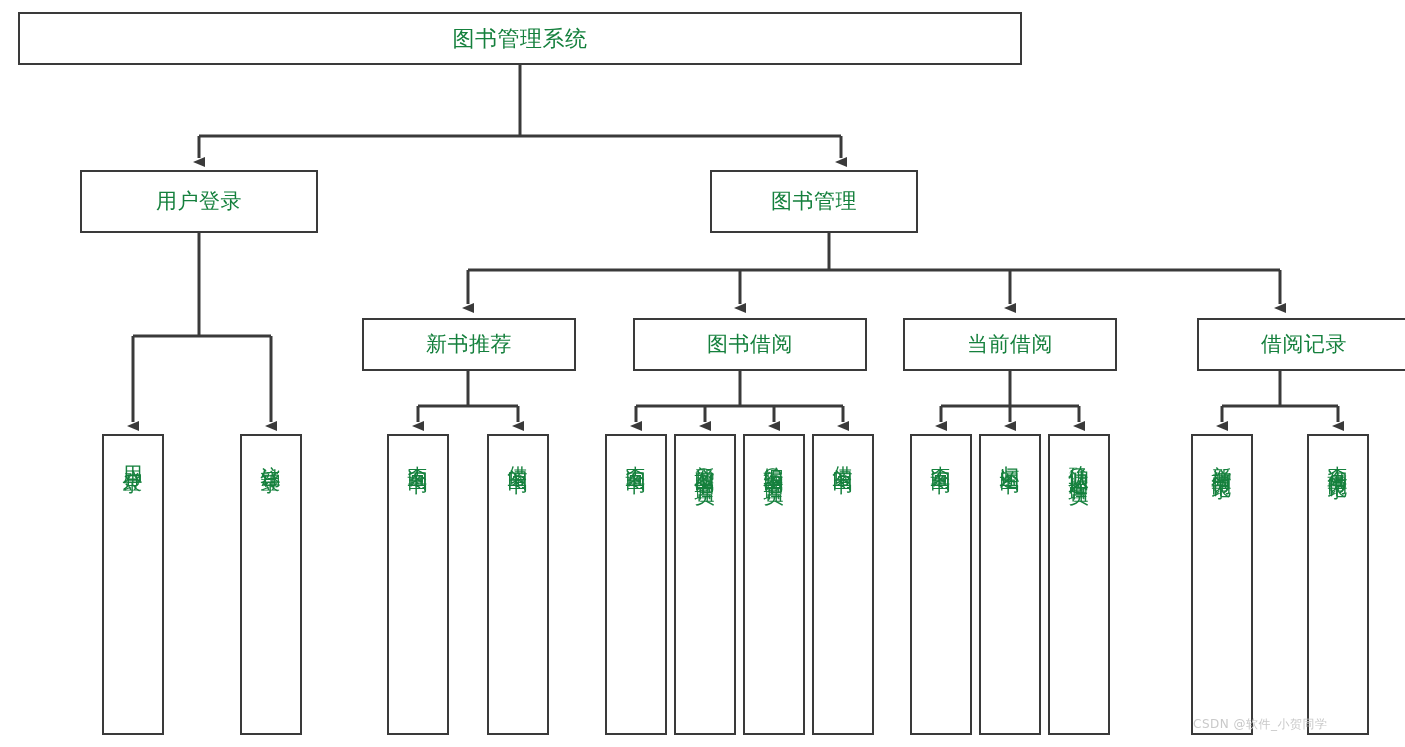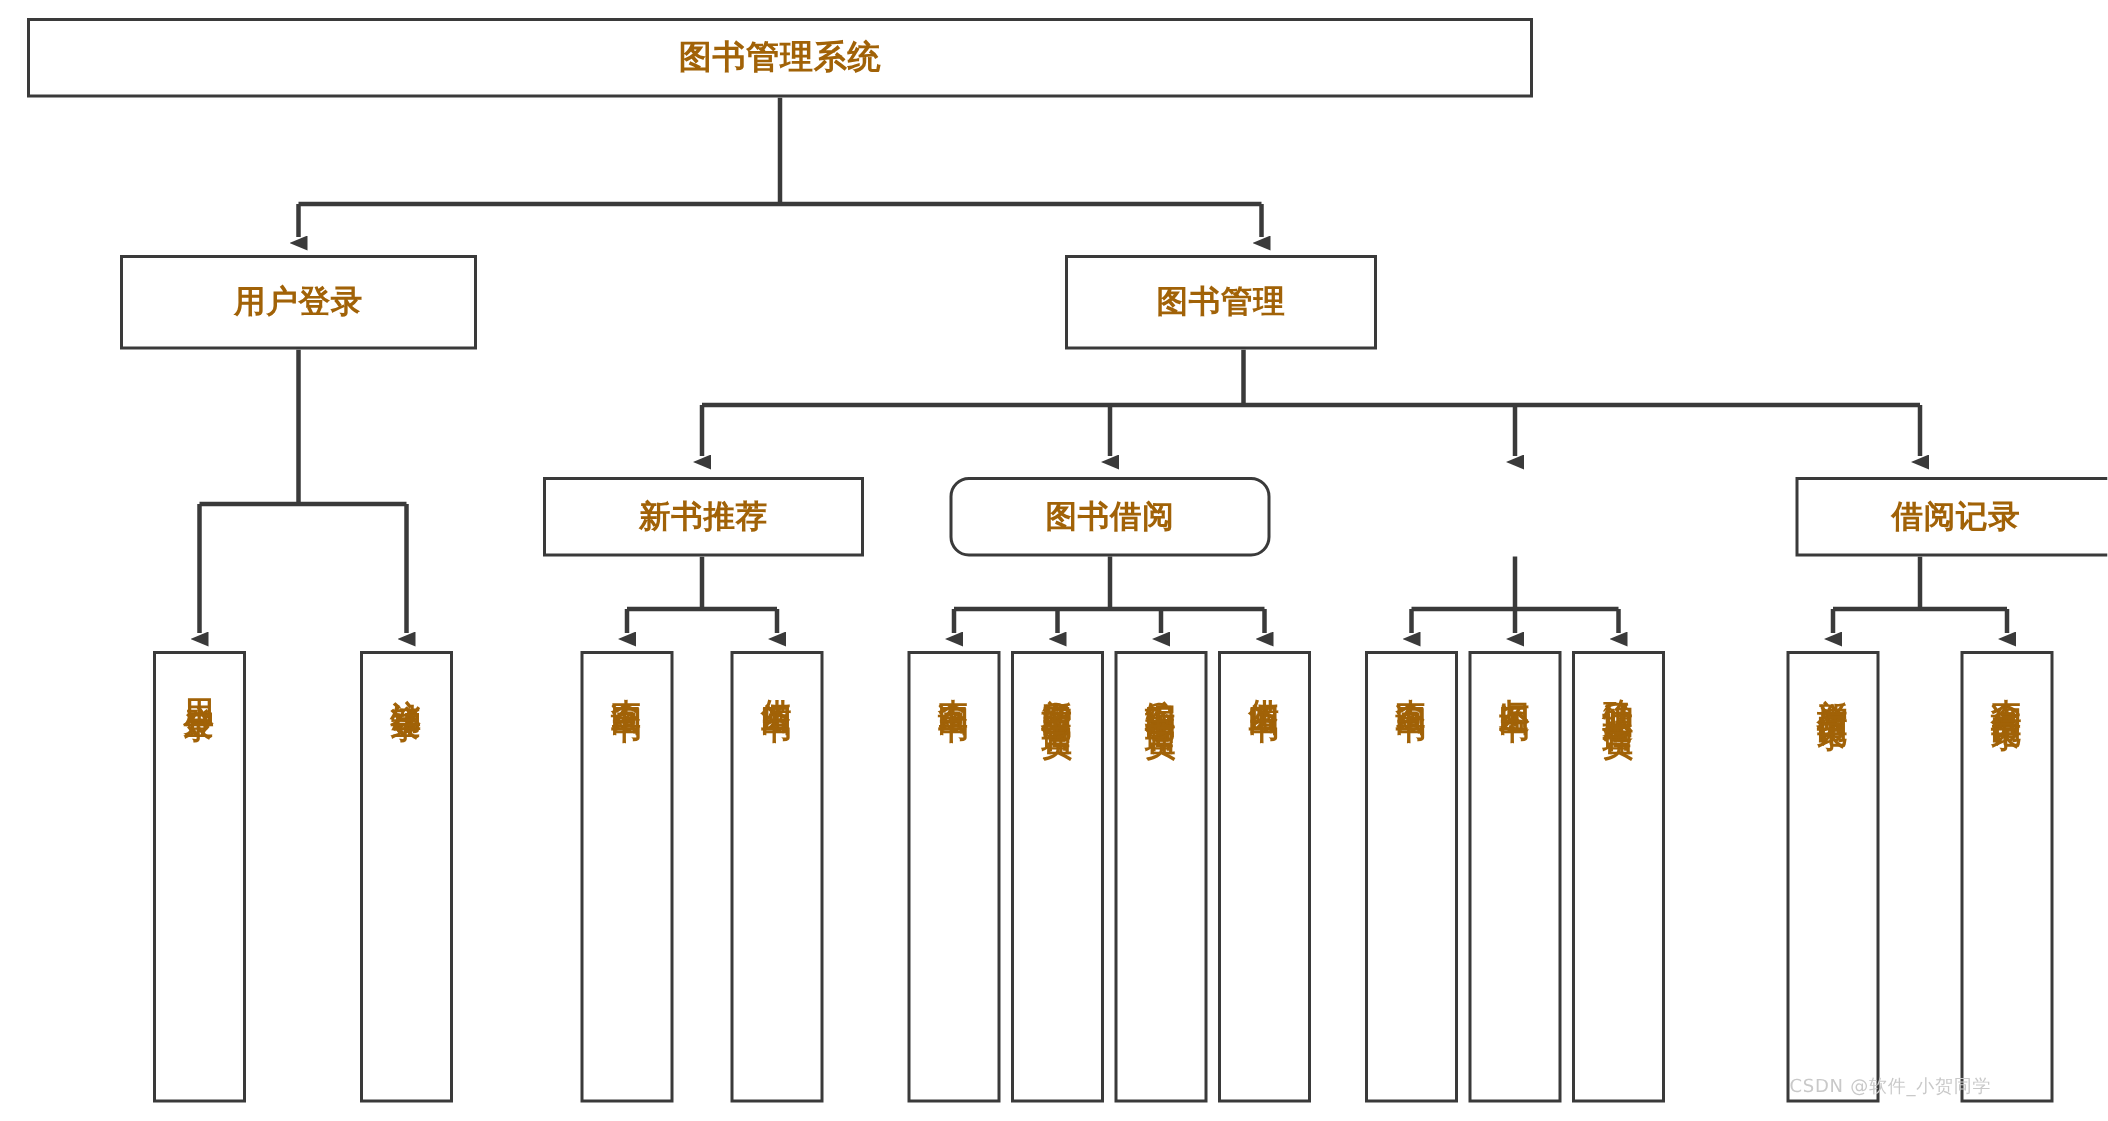--- a/index.html
+++ b/index.html
@@ -30,25 +30,24 @@
     position: absolute;
     box-sizing: border-box;
     background: #ffffff;
     border: 2px solid #3a3a3a;
     display: flex;
     align-items: center;
     justify-content: center;
     z-index: 2;
   }
   .node-label {
-    color: #a16207;
+    color: #15803d;
     line-height: 1.18;
     white-space: pre;
     text-align: center;
-    font-weight: bold;
   }
   
   .tier-root .node-label,
   .tier-2 .node-label,
   .tier-3 .node-label {
     writing-mode: horizontal-tb;
     font-size: 21px;
     letter-spacing: 0.5px;
   }
   .tier-root .node-label { font-size: 22px; }
@@ -137,22 +136,25 @@
   <div class="node tier-2" style="left:80px; top:170px; width:238px; height:63px;">
     <span class="node-label">用户登录</span>
   </div>
   <div class="node tier-2" style="left:710px; top:170px; width:208px; height:63px;">
     <span class="node-label">图书管理</span>
   </div>
 
   <div class="node tier-3" style="left:362px; top:318px; width:214px; height:53px;">
     <span class="node-label">新书推荐</span>
   </div>
-  <div class="node tier-3" style="left:633px; top:318px; width:214px; height:53px;border-radius:13px;">
+  <div class="node tier-3" style="left:633px; top:318px; width:234px; height:53px;">
     <span class="node-label">图书借阅</span>
+  </div>
+  <div class="node tier-3" style="left:903px; top:318px; width:214px; height:53px;">
+    <span class="node-label">当前借阅</span>
   </div>
   <div class="node tier-3" style="left:1173px; top:318px; width:214px; height:53px;margin-left:24px;">
     <span class="node-label">借阅记录</span>
   </div>
 
   <div class="node tier-leaf" style="left:102px; top:434px; width:62px; height:301px;">
     <span class="node-label">用户登录</span>
   </div>
   <div class="node tier-leaf" style="left:240px; top:434px; width:62px; height:301px;">
     <span class="node-label">注销登录</span>

